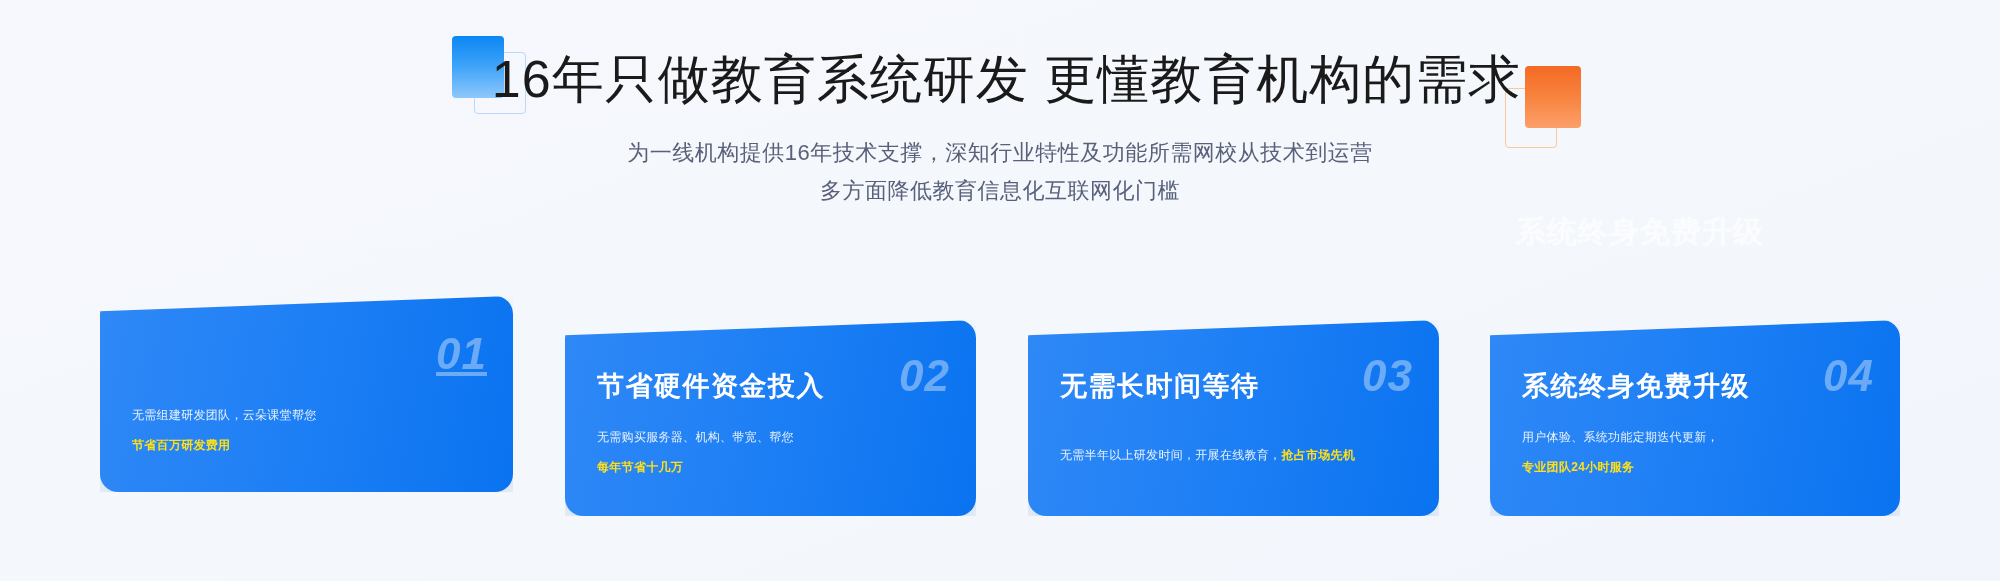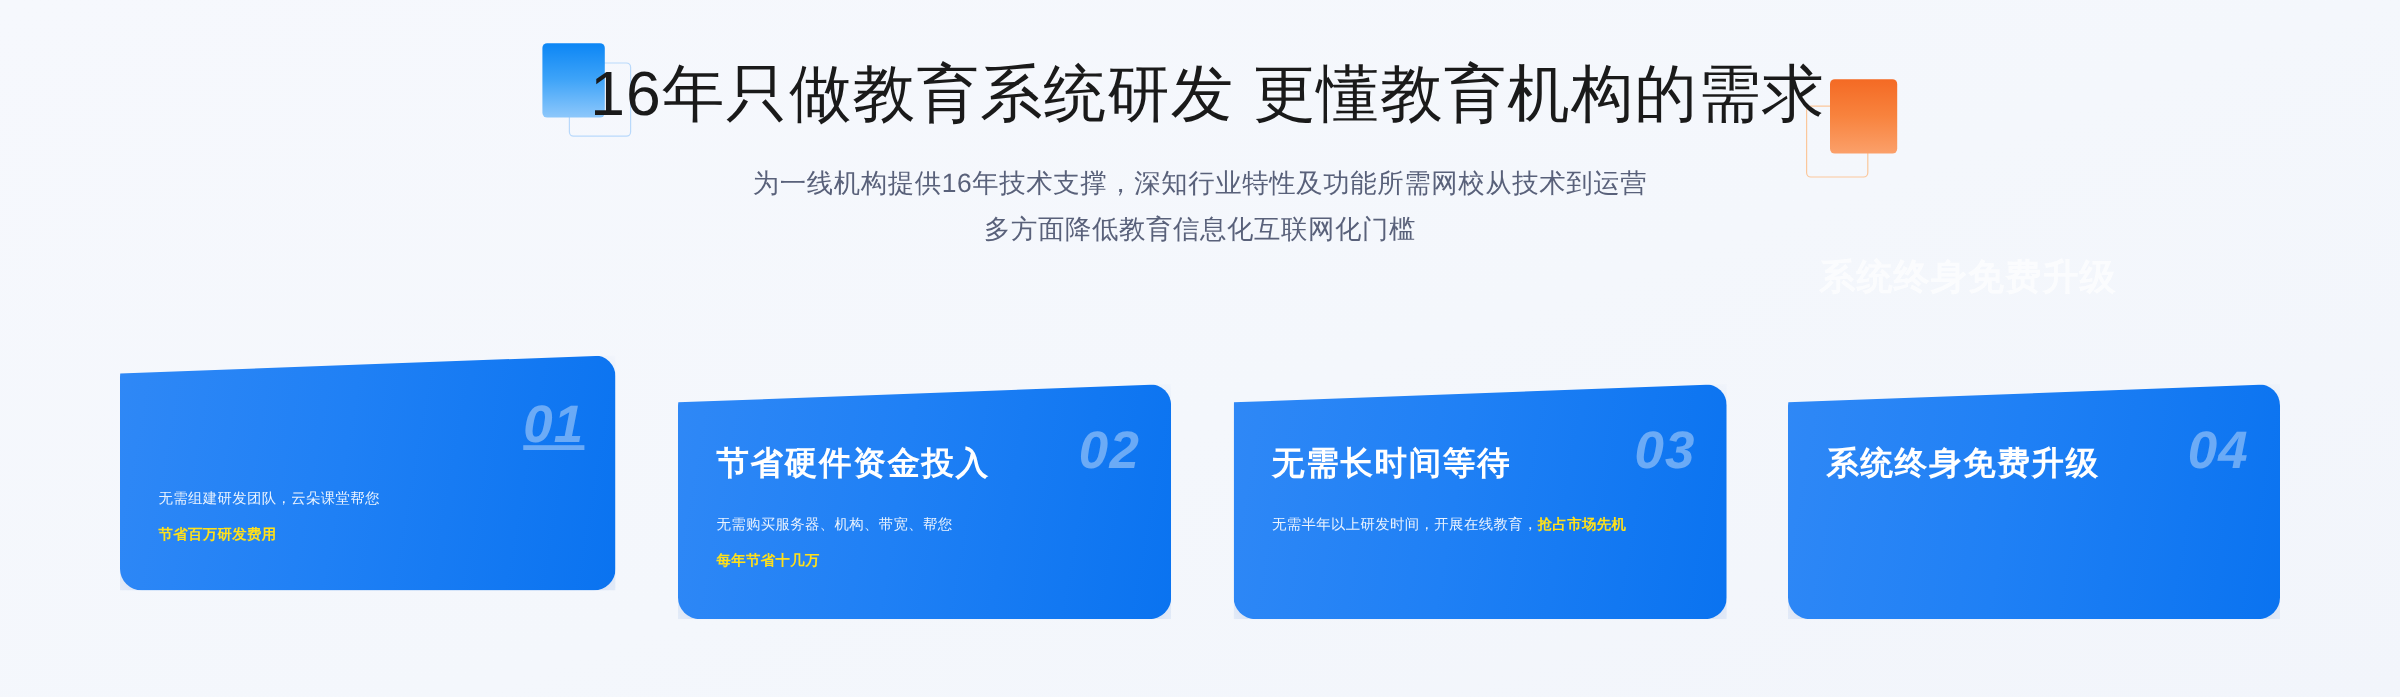--- a/index.html
+++ b/index.html
@@ -175,21 +175,21 @@
   #card-1 .card-desc   { left: 32px; top: 104px; width: 360px; }
 
   #card-2 { left: 565px; top: 320px; width: 411px; height: 196px; }
   #card-2 .card-number { top: 34px; }
   #card-2 .card-title  { left: 32px; top: 50px; }
   #card-2 .card-desc   { left: 32px; top: 102px; width: 360px; }
 
   #card-3 { left: 1028px; top: 320px; width: 411px; height: 196px; }
   #card-3 .card-number { top: 34px; }
   #card-3 .card-title  { left: 32px; top: 50px; }
-  #card-3 .card-desc   { left: 32px; top: 102px; width: 300px; }
+  #card-3 .card-desc   { left: 32px; top: 120px; width: 300px; }
 
   #card-4 { left: 1490px; top: 320px; width: 410px; height: 196px; }
   #card-4 .card-number { top: 34px; }
   #card-4 .card-title  { left: 32px; top: 50px; }
   #card-4 .card-desc   { left: 32px; top: 102px; width: 350px; }
 
 </style>
 </head>
 <body>
 
@@ -238,16 +238,20 @@
       <span class="card-number">03</span>
       <div class="card-title">无需长时间等待</div>
       <div class="card-desc">
         <span>无需半年以上研发时间，开展在线教育，</span><span class="hl">抢占市场先机</span>
       </div>
     </div>
 
     <div class="card slanted" id="card-4">
       <span class="card-number">04</span>
       <div class="card-title">系统终身免费升级</div>
+      <div class="card-desc">
+        <span>用户体验、系统功能定期迭代更新，</span><br>
+        <span class="hl">专业团队24小时服务</span>
+      </div>
     </div>
 
   </div>
 </div>
 
 </body></html>

